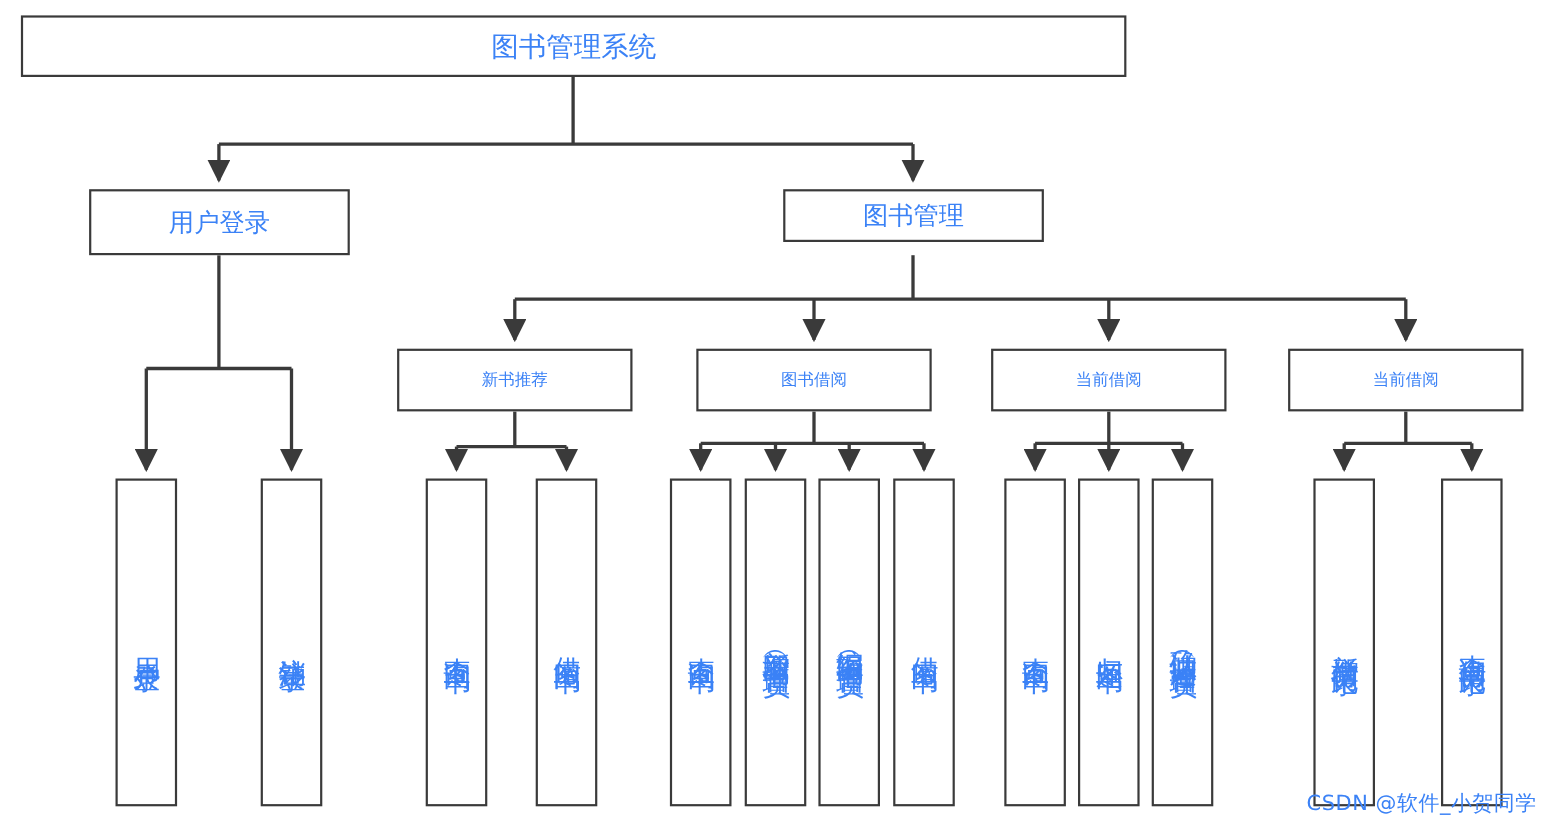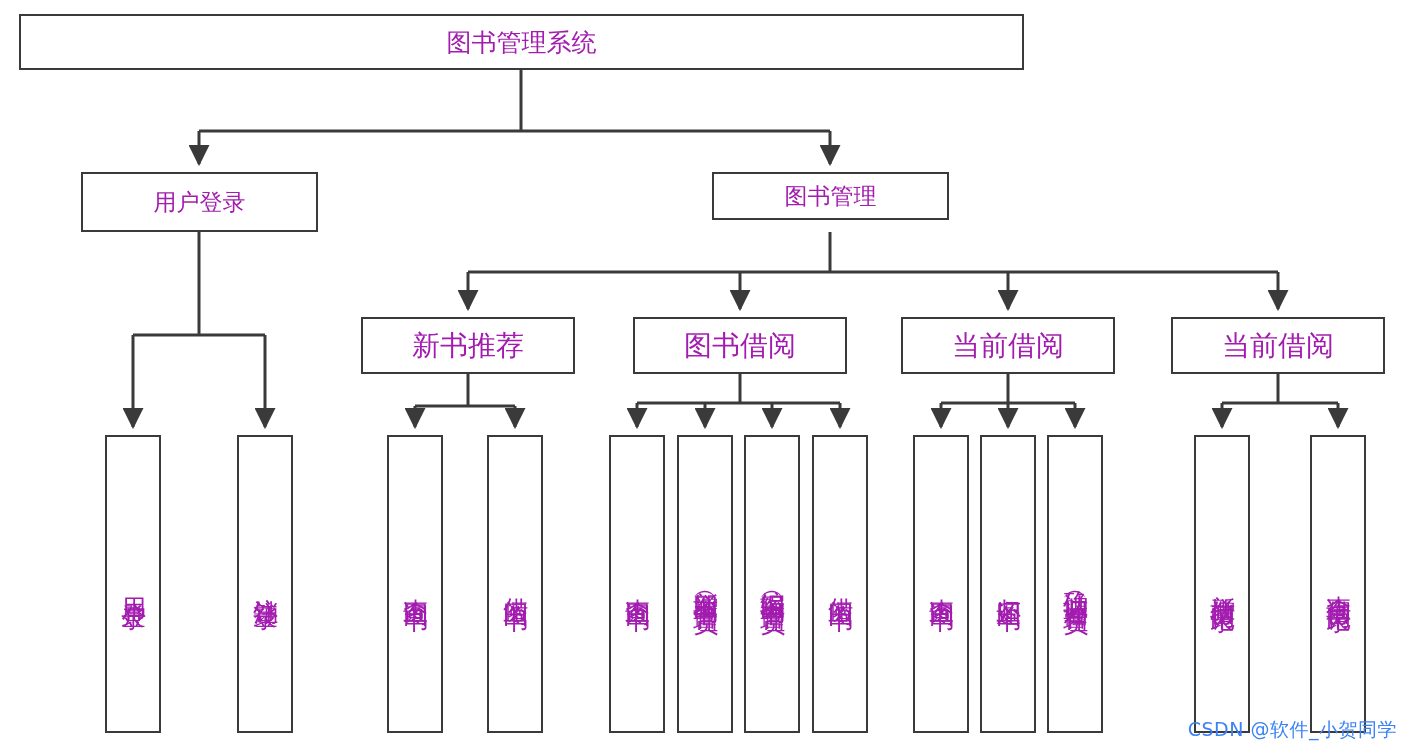--- a/index.html
+++ b/index.html
@@ -25,30 +25,30 @@
     height: 747px;
   }
   .node-box {
     position: absolute;
     box-sizing: border-box;
     border: 2px solid #3a3a3a;
     background: #ffffff;
     display: flex;
     align-items: center;
     justify-content: center;
-    color: #a21caf;
+    color: #3b82f6;
   }
   .node-root {
     font-size: 25px;
   }
   .node-mid {
     font-size: 23px;
   }
   .node-sub {
-    font-size: 28px;
+    font-size: 15px;
   }
   .node-leaf {
     writing-mode: vertical-rl;
     text-orientation: upright;
     font-size: 25px;
     letter-spacing: 3px;
     align-items: center;
     justify-content: center;
     padding: 4px 0;
     line-height: 1.05;

